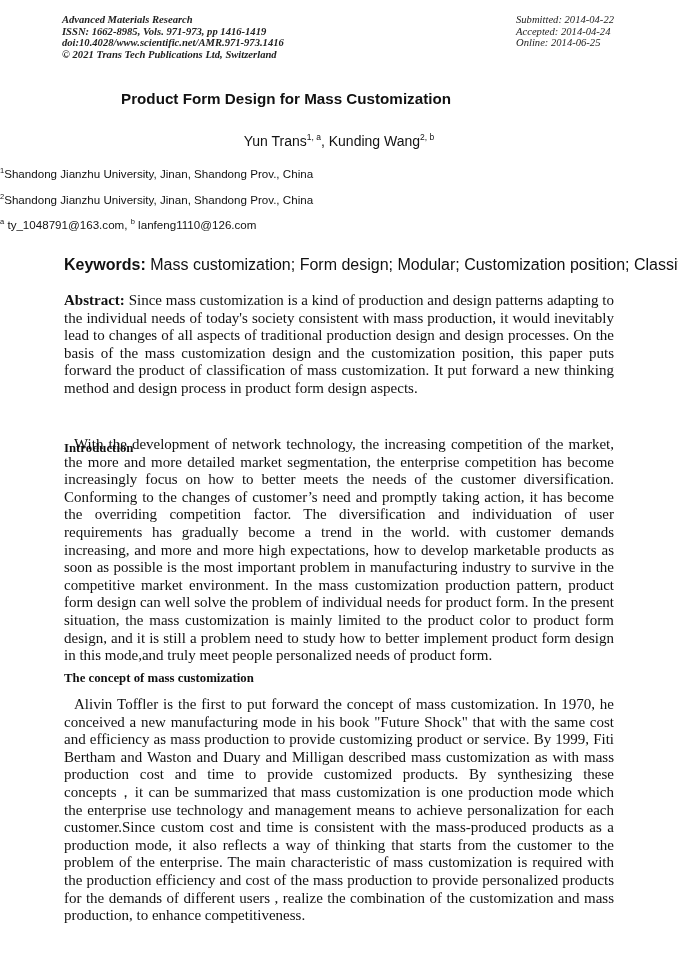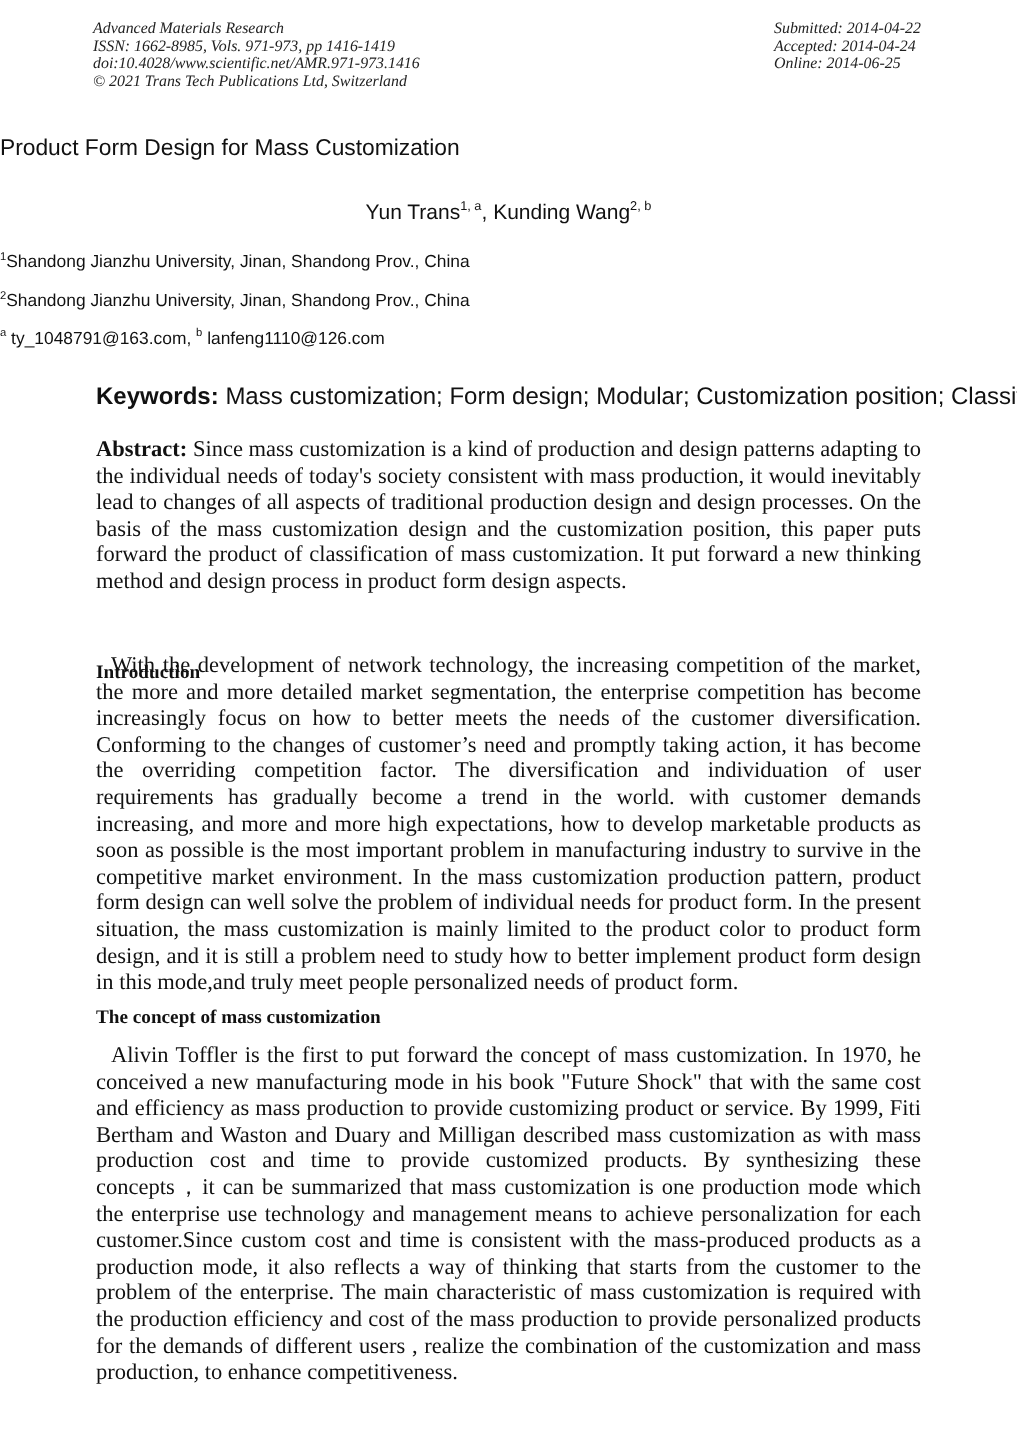--- a/index.html
+++ b/index.html
@@ -1,23 +1,23 @@
 <!DOCTYPE html>
 <html><head>
   <meta charset="utf-8">
   <style>
     html, body { margin: 0; padding: 0; background: #ffffff; }
     body { width: 678px; height: 959px; position: relative; overflow: hidden; color: #111; }
     .page { position: absolute; left: 0; top: 0; width: 678px; height: 959px; background: #fff; }
 
-    .hdr-left { position: absolute; left: 62px; top: 14px; font-family: "Liberation Serif", serif; font-style: italic; font-size: 10.6px; line-height: 11.5px; color: #222; }
+    .hdr-left { position: absolute; left: 62px; top: 14px; font-family: "Liberation Serif", serif; font-style: italic; font-size: 10.6px; line-height: 11.5px; color: #222; font-weight: bold; }
     .hdr-right { position: absolute; right: 64px; top: 14px; text-align: left; font-family: "Liberation Serif", serif; font-style: italic; font-size: 10.6px; line-height: 11.5px; color: #222; }
     .hdr-line { display: block; white-space: nowrap; }
 
-    .title { position: absolute; left: 0; width: 572px; top: 90px; text-align: left; font-family: "Liberation Sans", sans-serif; font-weight: normal; font-size: 15.2px; color: #111; }
+    .title { position: absolute; left: 0; width: 572px; top: 90px; text-align: center; font-family: "Liberation Sans", sans-serif; font-weight: bold; font-size: 15.2px; color: #111; }
     .authors { position: absolute; left: 0; width: 678px; top: 132px; text-align: center; font-family: "Liberation Sans", sans-serif; font-size: 14px; color: #111; }
     .authors sup { font-size: 8.5px; vertical-align: 6px; }
     .affil { position: absolute; left: 0; width: 606px; font-family: Liberation Sans, sans-serif; font-size: 11.6px; color: #111; }
     .affil sup { font-size: 7.5px; vertical-align: 5px; }
     .affil1 { top: 166px; }
     .affil2 { top: 192px; }
     .emails { top: 217px; }
 
     .keywords { position: absolute; left: 64px; top: 256px; font-family: "Liberation Sans", sans-serif; font-size: 16px; color: #111; white-space: nowrap; }
     .keywords b { font-weight: bold; }

